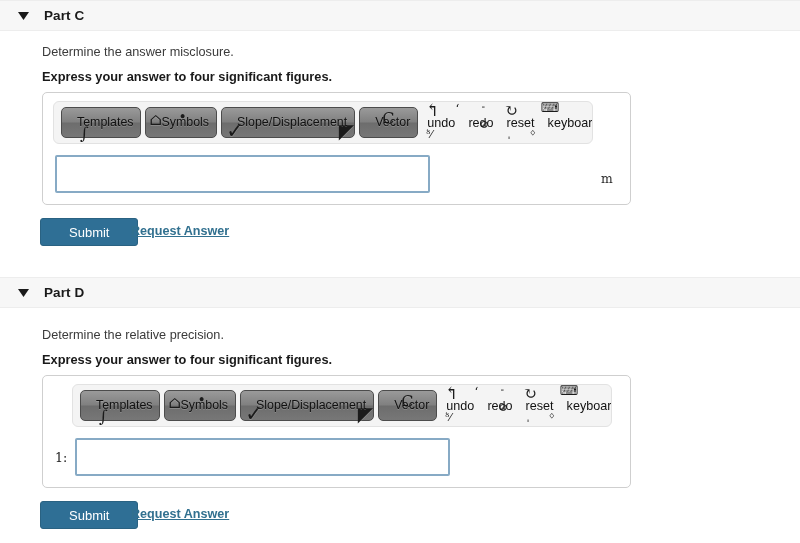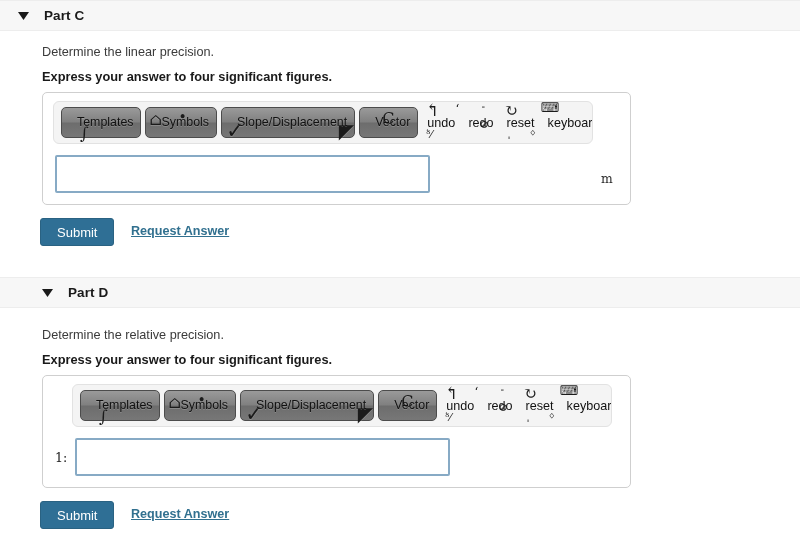--- a/index.html
+++ b/index.html
@@ -117,21 +117,21 @@
   }
 
   
   .submit-btn {
     position: absolute;
     background: #2f6f95;
     border: 1px solid #2a6282;
     color: #ffffff;
     font-size: 13px;
     font-family: "Liberation Sans", sans-serif;
-    padding: 0 16px;
+    padding: 0 28px;
     height: 28px;
     border-radius: 3px;
     cursor: pointer;
   }
   .req-link {
     position: absolute;
     color: #31708f;
     font-size: 12.6px;
     font-weight: bold;
     text-decoration: underline;
@@ -146,21 +146,21 @@
 
   <div class="part-header" style="top:0px;">
     <span class="caret">
       <svg width="11" height="8" viewBox="0 0 11 8">
           <polygon points="0,0 11,0 5.5,8" fill="#1a1a1a"></polygon>
         </svg>
     </span>
     <span class="part-title">Part C</span>
   </div>
 
-  <div class="prompt" style="top:45px;">Determine the linear precision.</div>
+  <div class="prompt" style="top:45px;">Determine the answer misclosure.</div>
   <div class="prompt bold" style="top:69px;">Express your answer to four significant figures.</div>
 
   <div class="answer-box" style="top:92px; width:589px; height:113px;">
 
     <div class="mathbar" style="left:10px; top:8px; width:540px;">
       <div class="tb-btn">
         <span class="ghost" style="left:18px; top:11px; font-size:17px;">∫</span>
         <span class="lbl">Templates</span>
       </div>
       <div class="tb-btn">
@@ -205,21 +205,21 @@
 
     <div class="input-row" style="left:12px; top:62px;">
       <input class="answer-input" style="width: 375px;" placeholder="">
     </div>
     <div class="unit" style="left:558px; top:78px;">m</div>
   </div>
 
   <button class="submit-btn" style="left:40px; top:218px;">Submit</button>
   <a class="req-link" style="left:131px; top:224px;">Request Answer</a>
 
-  <div class="part-header" style="top:277px;padding-left:24px;">
+  <div class="part-header" style="top:277px;">
     <span class="caret">
       <svg width="11" height="8" viewBox="0 0 11 8">
           <polygon points="0,0 11,0 5.5,8" fill="#1a1a1a"></polygon>
         </svg>
     </span>
     <span class="part-title">Part D</span>
   </div>
 
   <div class="prompt" style="top:328px;text-align:right;">Determine the relative precision.</div>
   <div class="prompt bold" style="top:352px;">Express your answer to four significant figures.</div>

